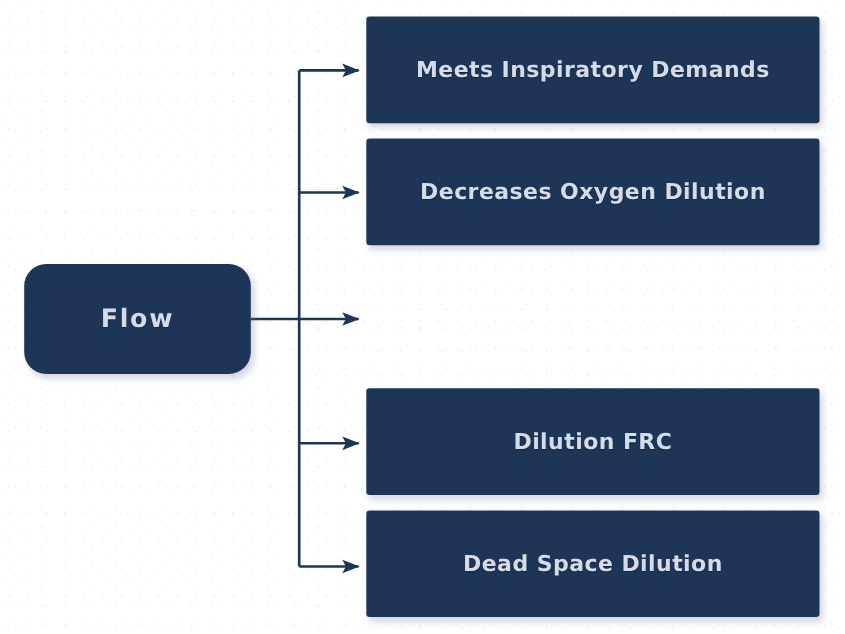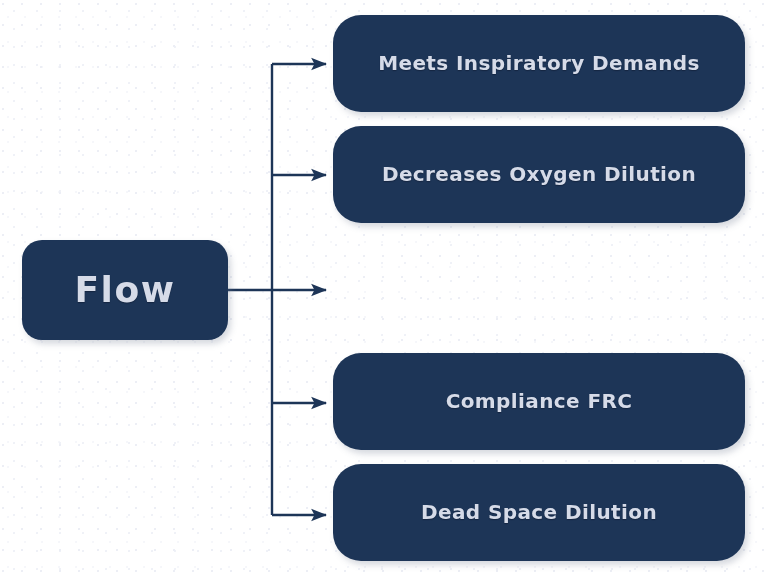--- a/index.html
+++ b/index.html
@@ -34,21 +34,21 @@
   }
 
   
   .node {
     position: absolute;
     box-sizing: border-box;
     display: flex;
     align-items: center;
     justify-content: center;
     text-align: center;
-    border-radius: 28px;
+    border-radius: 3px;
     background: #1d3557;
     box-shadow: 3px 4px 6px rgba(120,128,150,0.30);
     color: #d6dbe8;
   }
   .node-label {
     display: block;
     font-family: "DejaVu Sans", sans-serif;
     font-weight: bold;
     letter-spacing: 0.4px;
     line-height: 1.15;
@@ -59,21 +59,21 @@
 
   
   #node-root {
     left: 22px;
     top: 240px;
     width: 206px;
     height: 100px;
     border-radius: 20px;
   }
   #node-root .node-label {
-    font-size: 36px;
+    font-size: 23px;
     letter-spacing: 1.5px;
   }
 
   
   .leaf {
     left: 333px;
     width: 412px;
     height: 97px;
   }
   .leaf .node-label {
@@ -115,20 +115,20 @@
   <div class="node leaf" id="node-leaf-0">
     <span class="node-label">Meets Inspiratory Demands</span>
   </div>
 
   <div class="node leaf" id="node-leaf-1">
     <span class="node-label">Decreases Oxygen Dilution</span>
   </div>
 
 
   <div class="node leaf" id="node-leaf-3">
-    <span class="node-label">Compliance FRC</span>
+    <span class="node-label">Dilution FRC</span>
   </div>
 
   <div class="node leaf" id="node-leaf-4">
     <span class="node-label">Dead Space Dilution</span>
   </div>
 
 </div>
 
 </body></html>

